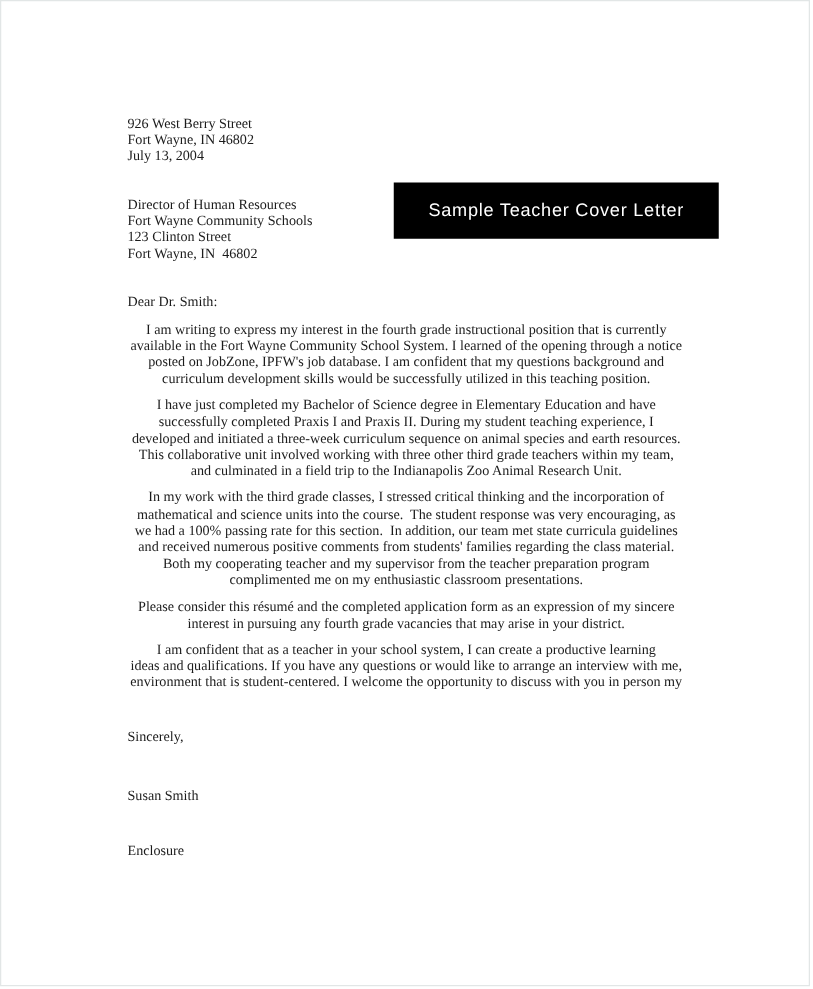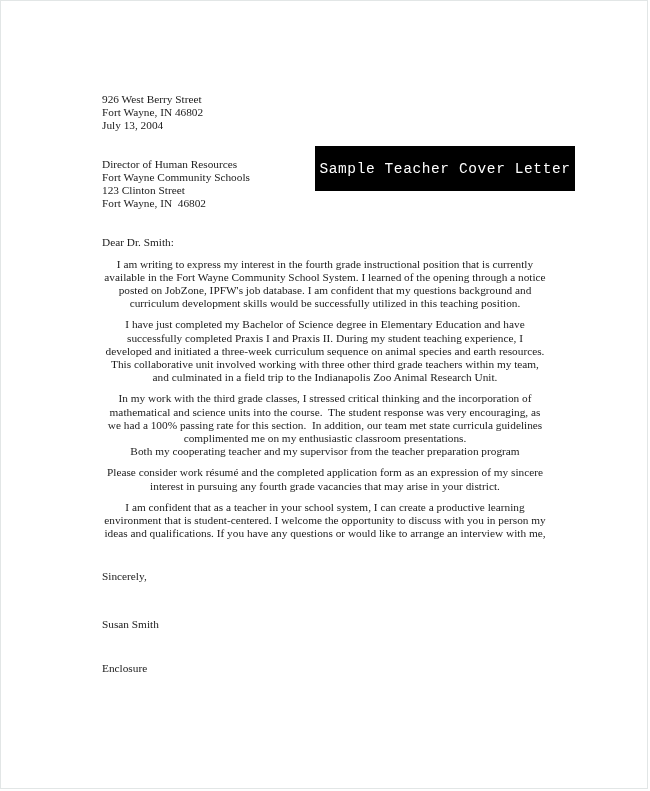--- a/index.html
+++ b/index.html
@@ -30,21 +30,21 @@
     top: 145px;
     width: 260px;
     height: 45px;
     background: #000000;
     display: flex;
     align-items: center;
     justify-content: center;
   }
   .title-banner-text {
     color: #ffffff;
-    font-family: Liberation Mono, monospace;
+    font-family: Liberation Sans, sans-serif;
     font-size: 14.5px;
     font-weight: 400;
     letter-spacing: 0.6px;
     white-space: nowrap;
   }
   
   .letter {
     position: absolute;
     left: 101px;
     top: 92px;
@@ -122,37 +122,38 @@
       <span class="body-line">This collaborative unit involved working with three other third grade teachers within my team,</span>
       <span class="body-line">and culminated in a field trip to the Indianapolis Zoo Animal Research Unit.</span>
     </div>
 
     <div class="spacer-para"></div>
 
     <div class="para">
       <span class="body-line">In my work with the third grade classes, I stressed critical thinking and the incorporation of</span>
       <span class="body-line">mathematical and science units into the course.  The student response was very encouraging, as</span>
       <span class="body-line">we had a 100% passing rate for this section.  In addition, our team met state curricula guidelines</span>
+      <span class="body-line">and received numerous positive comments from students' families regarding the class material.</span>
+      <span class="body-line">Both my cooperating teacher and my supervisor from the teacher preparation program</span>
       <span class="body-line">complimented me on my enthusiastic classroom presentations.</span>
-      <span class="body-line">Both my cooperating teacher and my supervisor from the teacher preparation program</span>
     </div>
 
     <div class="spacer-para"></div>
 
     <div class="para">
-      <span class="body-line">Please consider work résumé and the completed application form as an expression of my sincere</span>
+      <span class="body-line">Please consider this résumé and the completed application form as an expression of my sincere</span>
       <span class="body-line">interest in pursuing any fourth grade vacancies that may arise in your district.</span>
     </div>
 
     <div class="spacer-para"></div>
 
     <div class="para">
       <span class="body-line">I am confident that as a teacher in your school system, I can create a productive learning</span>
+      <span class="body-line">ideas and qualifications. If you have any questions or would like to arrange an interview with me,</span>
       <span class="body-line">environment that is student-centered. I welcome the opportunity to discuss with you in person my</span>
-      <span class="body-line">ideas and qualifications. If you have any questions or would like to arrange an interview with me,</span>
     </div>
 
     <div class="spacer-closing"></div>
 
     <div class="close-line">Sincerely,</div>
 
     <div class="spacer-signature"></div>
 
     <div class="close-line">Susan Smith</div>
 

